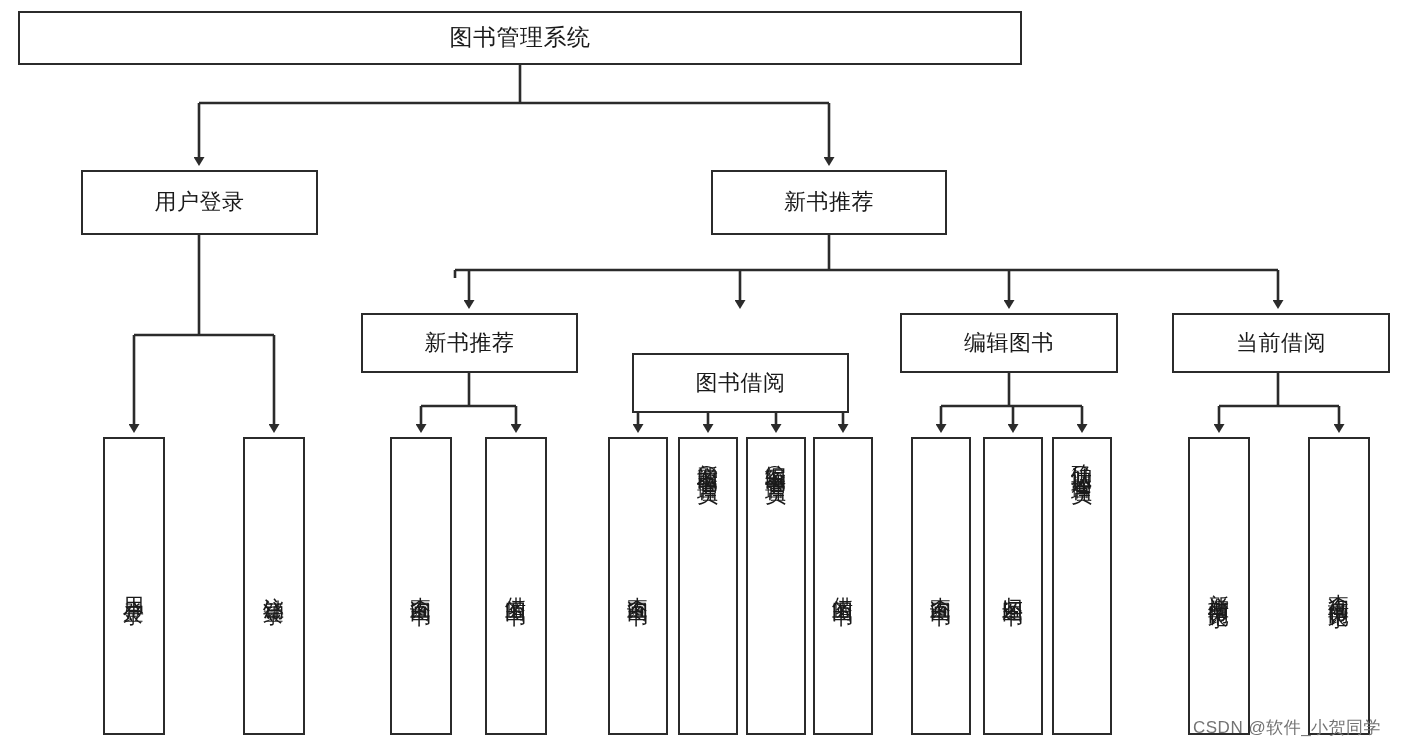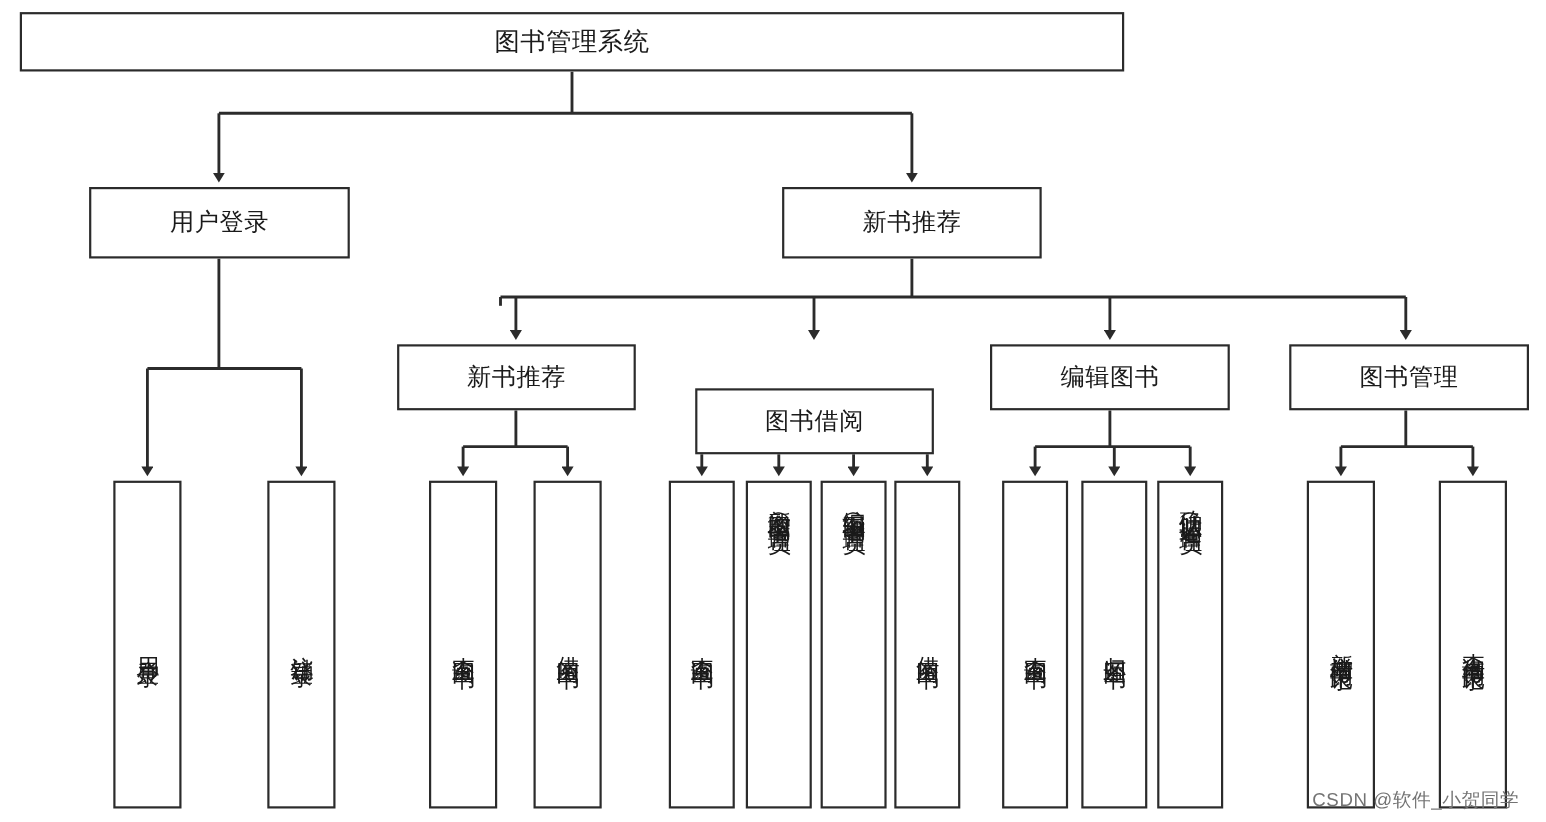--- a/index.html
+++ b/index.html
@@ -140,21 +140,21 @@
   <div class="node node-h" style="left:361px; top:313px; width:217px; height:60px;text-align:right;">
     <span>新书推荐</span>
   </div>
   <div class="node node-h" style="left:632px; top:313px; width:217px; height:60px;margin-top:40px;">
     <span>图书借阅</span>
   </div>
   <div class="node node-h" style="left:900px; top:313px; width:218px; height:60px;">
     <span>编辑图书</span>
   </div>
   <div class="node node-h" style="left:1172px; top:313px; width:218px; height:60px;">
-    <span>图书管理</span>
+    <span>当前借阅</span>
   </div>
 
   <div class="node node-leaf centered" style="left:103px; top:437px; width:62px; height:298px;">
     <span class="vtext">用户登录</span>
   </div>
   <div class="node node-leaf centered" style="left:243px; top:437px; width:62px; height:298px;">
     <span class="vtext">注销登录</span>
   </div>
   <div class="node node-leaf centered" style="left:390px; top:437px; width:62px; height:298px;">
     <span class="vtext">查询图书</span>

